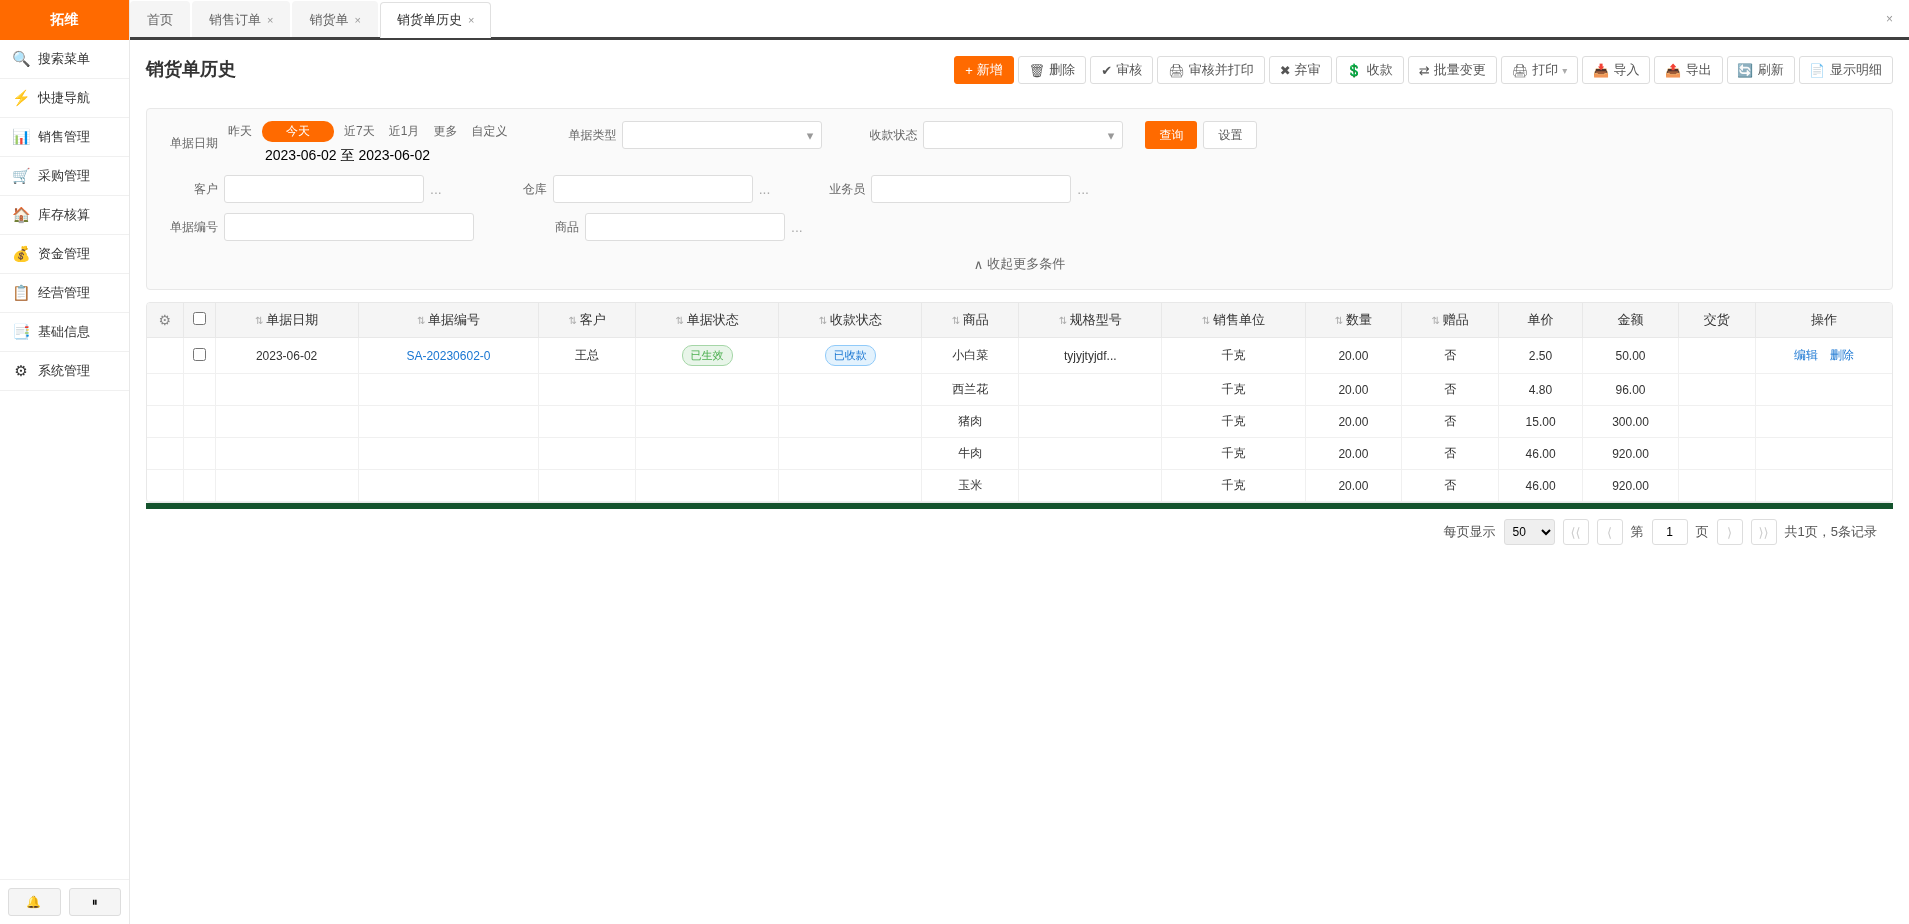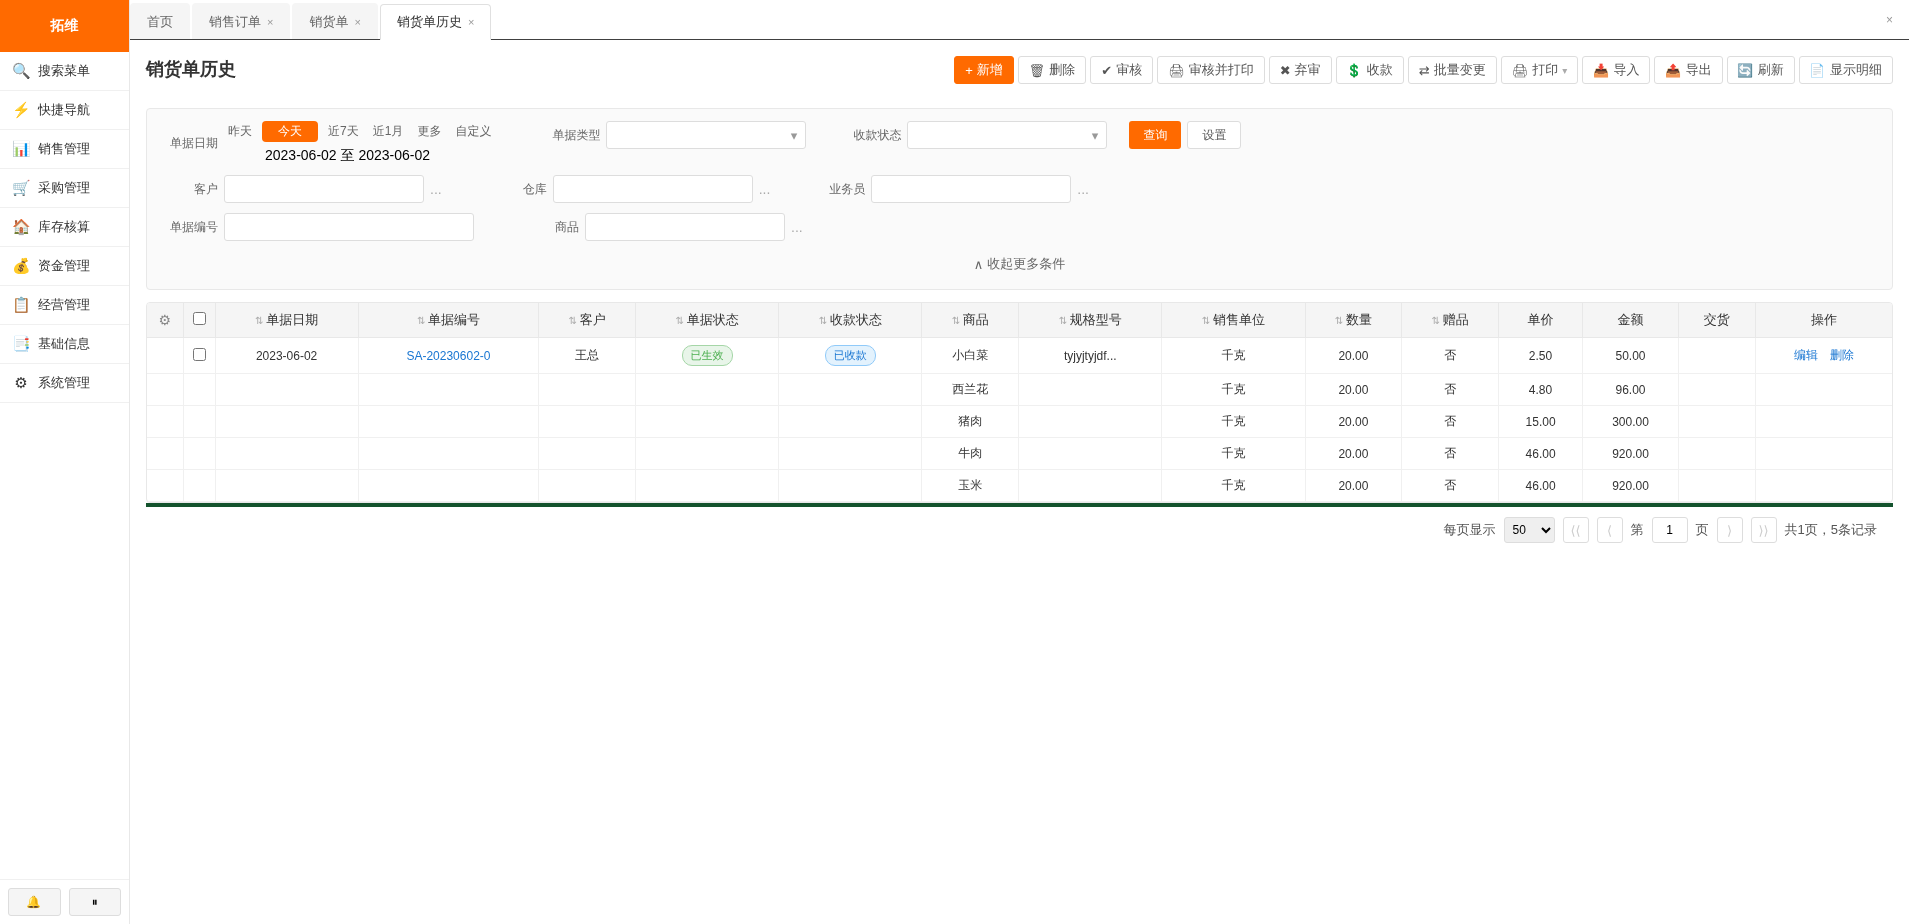--- a/index.html
+++ b/index.html
@@ -8,21 +8,21 @@
     
     .sidebar {
       width: 130px;
       background: #fff;
       border-right: 1px solid #e8e8e8;
       display: flex;
       flex-direction: column;
       flex-shrink: 0;
     }
     .sidebar-logo {
-      height: 52px;
+      height: 40px;
       background: #ff6a00;
       display: flex;
       align-items: center;
       justify-content: center;
       color: #fff;
       font-size: 14px;
       font-weight: bold;
     }
     .sidebar-item {
       display: flex;
@@ -54,21 +54,21 @@
       font-size: 12px;
     }
 
     
     .main { flex: 1; display: flex; flex-direction: column; overflow: hidden; }
 
     
     .tab-bar {
       height: 40px;
       background: #fff;
-      border-bottom: 1px solid #404040;
+      border-bottom: 3px solid #404040;
       display: flex;
       align-items: flex-end;
       padding-left: 0;
       position: relative;
     }
     .tab {
       height: 36px;
       padding: 0 16px;
       display: flex;
       align-items: center;
@@ -173,21 +173,21 @@
 
     
     .date-quick { display: flex; align-items: center; gap: 6px; }
     .date-btn {
       font-size: 12px;
       color: #666;
       cursor: pointer;
       padding: 2px 4px;
       border-radius: 2px;
     }
-    .date-btn.active { background: #ff6a00; color: #fff; border-radius: 4px; padding: 2px 16px; }
+    .date-btn.active { background: #ff6a00; color: #fff; border-radius: 10px; padding: 2px 24px; }
     .date-range { font-size: 14px; color: #000000; margin-top: 2px; margin-left: 41px; }
 
     
     .collapse-btn {
       display: flex;
       align-items: center;
       justify-content: center;
       gap: 4px;
       color: #666;
       cursor: pointer;
@@ -259,21 +259,21 @@
     .summary-value { font-weight: bold; color: #333; }
 
     
     .pagination {
       display: flex;
       align-items: center;
       justify-content: flex-end;
       gap: 8px;
       padding: 10px 16px;
       background: #fff;
-      border-top: 4px solid #14532d;
+      border-top: 6px solid #14532d;
       font-size: 12px;
       color: #555;
     }
     .page-size-select {
       height: 26px;
       border: 1px solid #ddd;
       border-radius: 3px;
       padding: 0 4px;
       font-size: 12px;
     }

